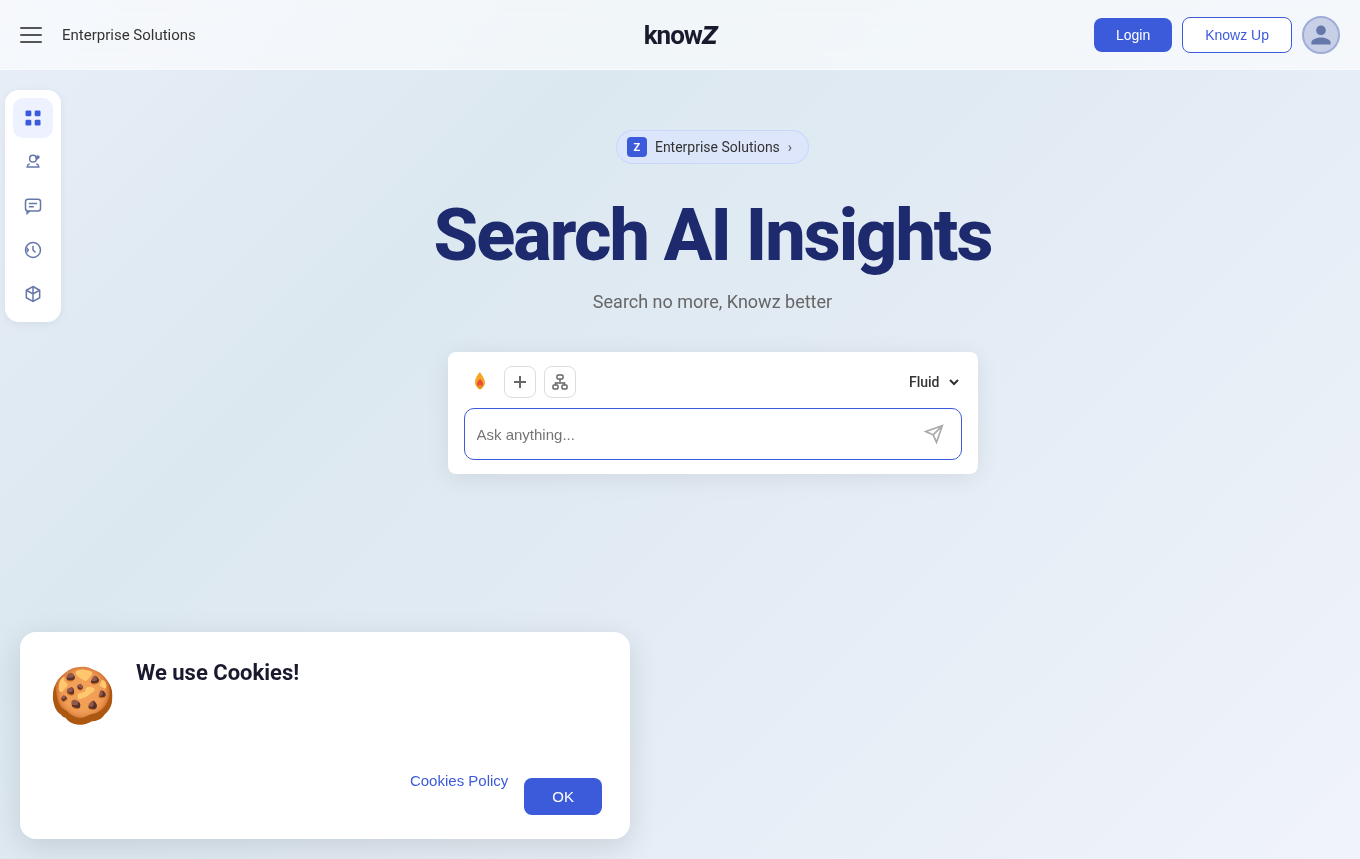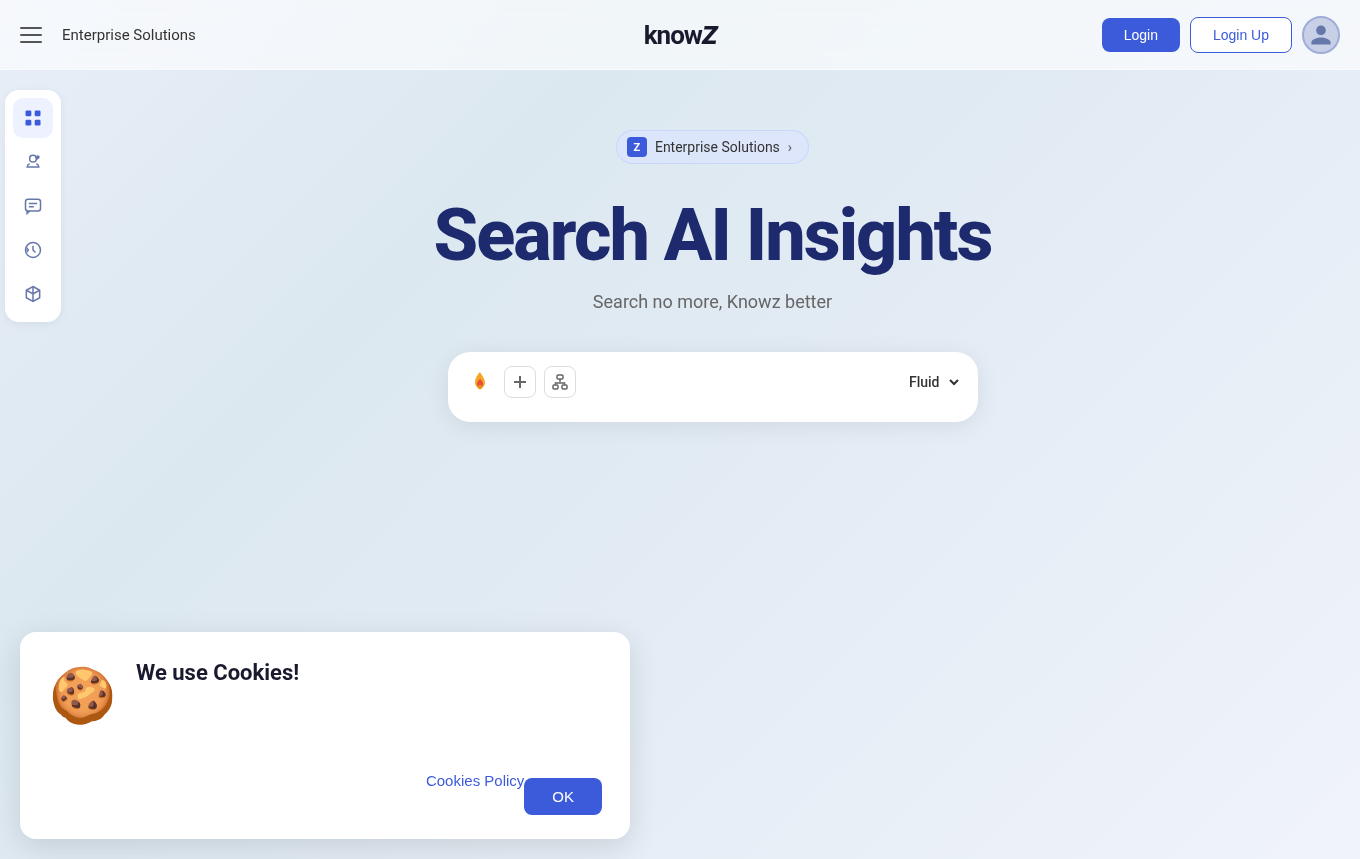--- a/index.html
+++ b/index.html
@@ -222,21 +222,21 @@
       font-size: 18px;
       color: #666;
       text-align: center;
       margin-bottom: 40px;
     }
 
     
     .search-container {
       width: 530px;
       background: white;
-      border-radius: 22px;
+      border-radius: 8px;
       box-shadow: 0 4px 24px rgba(0,0,0,0.08);
       padding: 14px 16px;
     }
 
     .search-toolbar {
       display: flex;
       align-items: center;
       gap: 8px;
       margin-bottom: 10px;
     }
@@ -349,20 +349,21 @@
     .cookie-desc {
       font-size: 14px;
       color: #555;
       line-height: 1.6;
     }
 
     .cookie-actions {
       display: flex;
       justify-content: flex-end;
       align-items: center;
+      gap: 16px;
     }
 
     .btn-cookies-policy {
       background: transparent;
       border: none;
       color: #3b5bdb;
       font-size: 15px;
       cursor: pointer;
       font-weight: 400;
     }
@@ -391,21 +392,21 @@
     </div>
     <span class="nav-enterprise-label">Enterprise Solutions</span>
   </div>
 
   <div class="logo-container">
     <span class="logo-text">know<span style="font-style:italic;font-weight:900;">Z</span></span>
   </div>
 
   <div class="navbar-right">
     <button class="btn-login">Login</button>
-    <button class="btn-signup">Login Up</button>
+    <button class="btn-signup">Knowz Up</button>
     <div class="avatar">
       <svg viewBox="0 0 24 24" xmlns="http://www.w3.org/2000/svg">
         <path d="M12 12c2.7 0 4.8-2.1 4.8-4.8S14.7 2.4 12 2.4 7.2 4.5 7.2 7.2 9.3 12 12 12zm0 2.4c-3.2 0-9.6 1.6-9.6 4.8v2.4h19.2v-2.4c0-3.2-6.4-4.8-9.6-4.8z"></path>
       </svg>
     </div>
   </div>
 </nav>
 
 <aside class="sidebar">
   <div class="sidebar-group">
@@ -496,20 +497,28 @@
       <div class="toolbar-spacer"></div>
 
       <div class="fluid-selector">
         <span>Fluid</span>
         <svg width="16" height="16" viewBox="0 0 16 16" fill="none" stroke="#333" stroke-width="2">
           <path d="M4 6l4 4 4-4"></path>
         </svg>
       </div>
     </div>
 
+    <div class="search-input-row">
+      <input class="search-input" type="text" placeholder="Ask anything..." style="">
+      <div class="search-send-btn">
+        <svg width="20" height="20" viewBox="0 0 24 24" fill="none" stroke="#aaa" stroke-width="2">
+          <path d="M22 2L11 13M22 2L15 22 11 13 2 9l20-7z"></path>
+        </svg>
+      </div>
+    </div>
   </div>
 
 </main>
 
 <div class="cookie-banner">
   <div class="cookie-top">
     <div class="cookie-emoji">🍪</div>
     <div class="cookie-text-block">
       <div class="cookie-title">We use Cookies!</div>
     </div>

